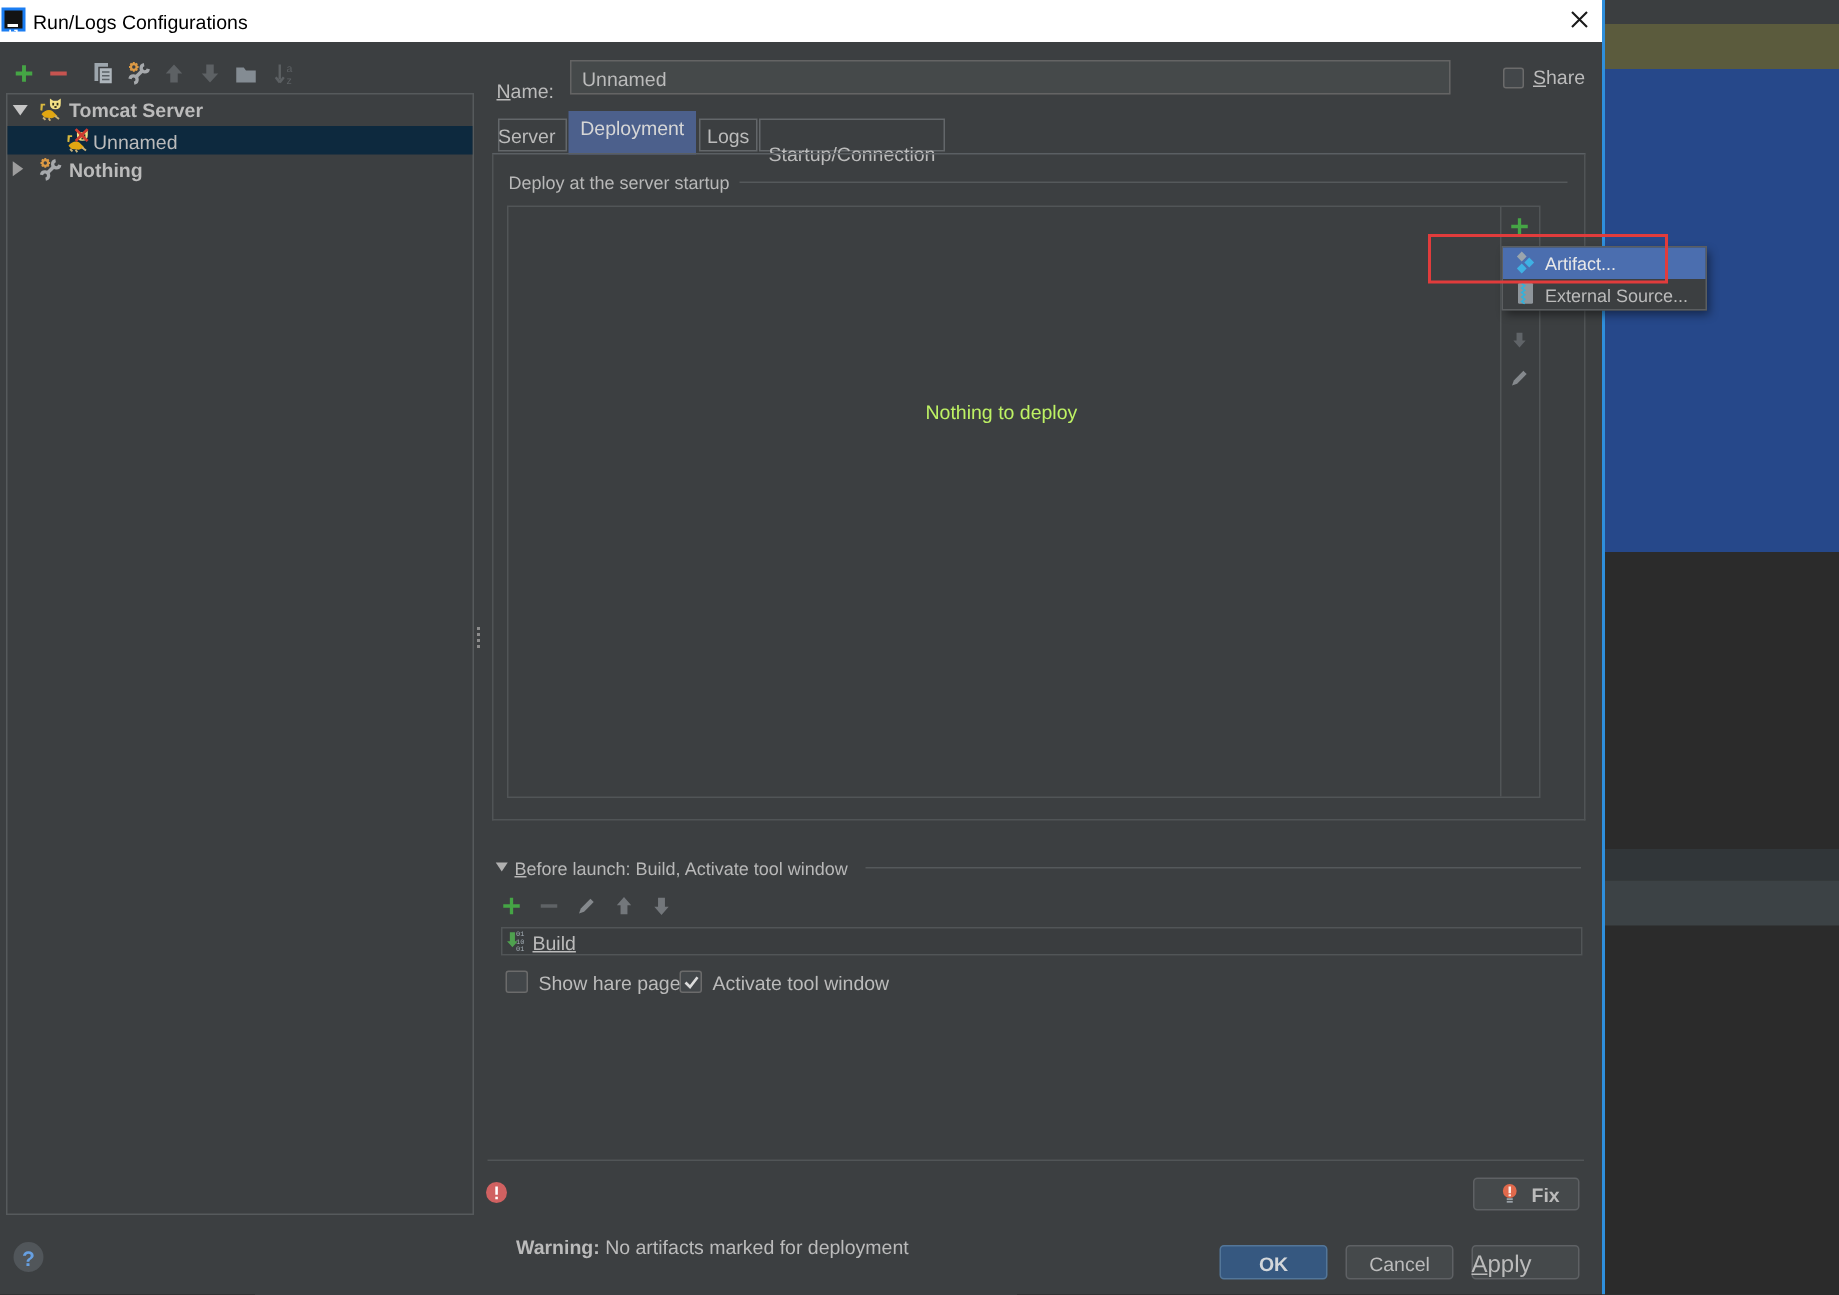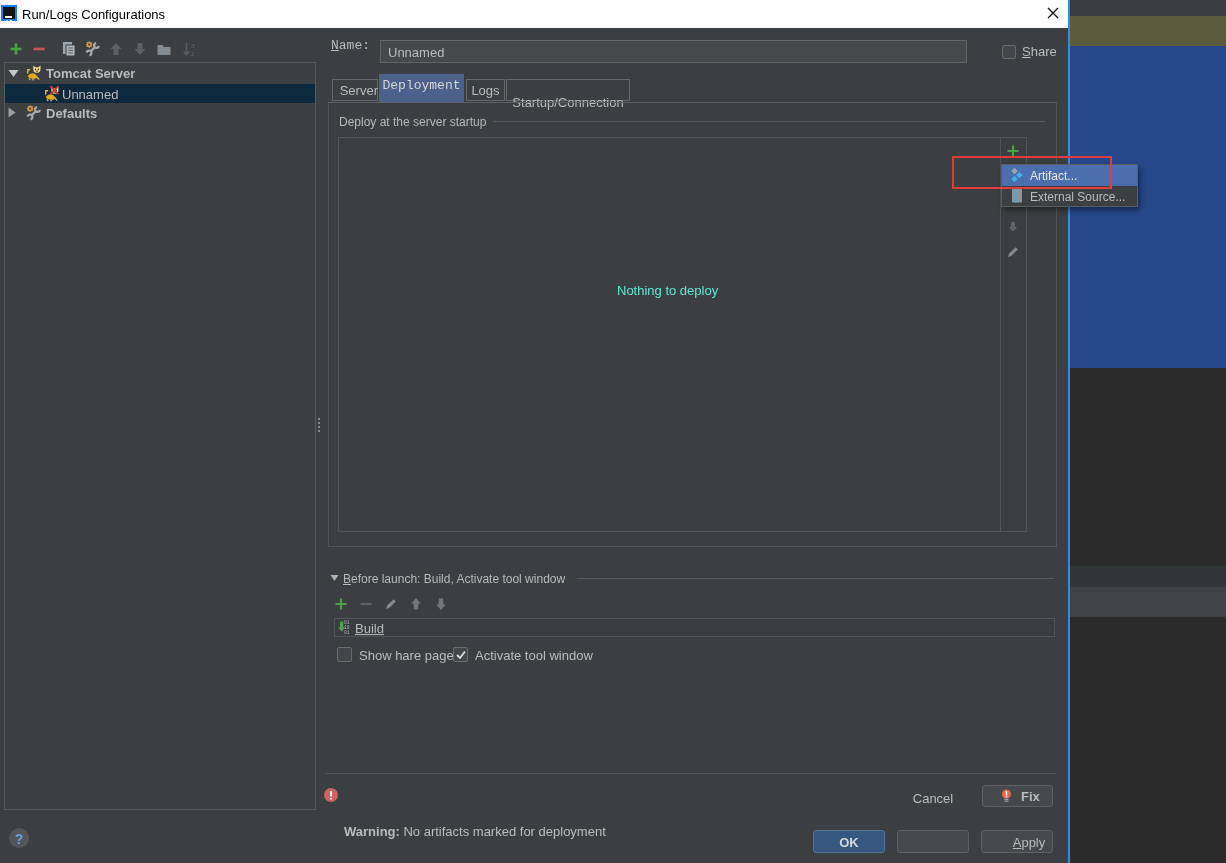--- a/index.html
+++ b/index.html
@@ -95,55 +95,55 @@
 <svg class="icon" style="left:26px;top:105px;" width="16" height="16" viewBox="0 0 16 16">
     <path d="M5.6,10.4 L10,6" stroke="#a6a9ac" stroke-width="2.4"></path>
     <path d="M11.08,2.14 A2.4,2.4 0 1 0 13.86,4.92" stroke="#a6a9ac" stroke-width="2.2" fill="none"></path>
     <path d="M4.42,14.36 A2.4,2.4 0 1 0 1.64,11.58" stroke="#a6a9ac" stroke-width="2.2" fill="none"></path>
     <circle cx="4.2" cy="3.6" r="2.6" fill="#dc9a45"></circle>
     <g stroke="#dc9a45" stroke-width="1.3">
       <path d="M4.2,0.4 V1.6 M4.2,5.6 V6.8 M1,3.6 H2.2 M6.2,3.6 H7.4 M1.9,1.3 L2.8,2.2 M5.6,5 L6.5,5.9 M1.9,5.9 L2.8,5 M5.6,2.2 L6.5,1.3"></path>
     </g>
     <circle cx="4.2" cy="3.6" r="1.15" fill="#3c3f41"></circle>
   </svg>
-<div class="abs txt" style="left:46px;top:107px;font-weight:bold;">Defaults</div>
+<div class="abs txt" style="left:46px;top:107px;font-weight:bold;">Nothing</div>
 
 <div class="abs" style="left:318px;top:418px;width:2px;height:2px;background:#8c8c8c;box-shadow:0 4px 0 #8c8c8c,0 8px 0 #8c8c8c,0 12px 0 #8c8c8c;"></div>
 
-<div class="abs txt" style="left:331px;top:39px;font-family:Liberation Mono, monospace;"><u>N</u>ame:</div>
+<div class="abs txt" style="left:331px;top:54px;"><u>N</u>ame:</div>
 <div class="abs" style="left:380px;top:40px;width:587px;height:23px;background:#45494a;border:1px solid #646464;"></div>
 <div class="abs txt" style="left:388px;top:46px;">Unnamed</div>
 <div class="abs" style="left:1002px;top:45px;width:14px;height:14px;background:#43474a;border:1px solid #6b6b6b;border-radius:2px;"></div>
 <div class="abs txt" style="left:1022px;top:45px;"><u>S</u>hare</div>
 
 <div class="abs" style="left:332px;top:79px;width:46px;height:22px;border:1px solid #63676a;"></div>
-<div class="abs txt" style="left:332px;top:84px;width:46px;text-align:right;">Server</div>
+<div class="abs txt" style="left:332px;top:84px;width:46px;text-align:left;">Server</div>
 <div class="abs" style="left:379px;top:74px;width:85px;height:29px;background:#4c608c;"></div>
-<div class="abs" style="left:379px;top:79px;width:85px;text-align:center;color:#d6d6d6;font-size:13px;line-height:1;font-family:Liberation Mono, monospace;">Deployment</div>
+<div class="abs" style="left:379px;top:79px;width:85px;text-align:center;color:#d6d6d6;font-size:13px;line-height:1;">Deployment</div>
 <div class="abs" style="left:466px;top:79px;width:39px;height:22px;border:1px solid #63676a;"></div>
 <div class="abs txt" style="left:466px;top:84px;width:39px;text-align:center;">Logs</div>
 <div class="abs" style="left:506px;top:79px;width:124px;height:22px;border:1px solid #63676a;"></div>
 <div class="abs txt" style="left:506px;top:96px;width:124px;text-align:center;">Startup/Connection</div>
 
 <div class="abs" style="left:328px;top:102px;width:729px;height:445px;border:1px solid #505456;border-top:1px solid #5a5f63;"></div>
 <div class="abs" style="left:339px;top:116px;color:#b8b8b8;font-size:12px;line-height:1;">Deploy at the server startup</div>
 <div class="abs" style="left:493px;top:121px;width:552px;height:1px;background:#55595b;"></div>
 
 <div class="abs" style="left:338px;top:137px;width:689px;height:395px;border:1px solid #515557;"></div>
 <div class="abs" style="left:1000px;top:138px;width:1px;height:393px;background:#515557;"></div>
 <svg class="icon" style="left:1006px;top:144px;" width="14" height="14" viewBox="0 0 14 14">
     <path d="M7,1.5 V12.5 M1.5,7 H12.5" stroke="#45a545" stroke-width="2.2"></path>
   </svg>
 <svg class="icon" style="left:1007px;top:220px;" width="12" height="13" viewBox="0 0 14 14">
     <path d="M7,13 L11.8,7.5 H9.3 V1.5 H4.7 V7.5 H2.2 Z" fill="#606468"></path>
   </svg>
 <svg class="icon" style="left:1006px;top:245px;" width="14" height="14" viewBox="0 0 14 14">
     <path d="M2,12 L3.2,8.6 L9.6,2.2 L11.8,4.4 L5.4,10.8 Z" fill="#85898d"></path>
   </svg>
-<div class="abs" style="left:617px;top:284px;color:#5eead4;font-size:13px;line-height:1;">Nothing to deploy</div>
+<div class="abs" style="left:617px;top:268px;color:#bef264;font-size:13px;line-height:1;">Nothing to deploy</div>
 
 <svg class="icon" style="left:330px;top:574px;" width="9" height="8" viewBox="0 0 9 8">
     <path d="M0.5,1 L8.5,1 L4.5,7 Z" fill="#b0b0b0"></path>
   </svg>
 <div class="abs" style="left:343px;top:573px;color:#b8b8b8;font-size:12px;line-height:1;"><u>B</u>efore launch: Build, Activate tool window</div>
 <div class="abs" style="left:577px;top:578px;width:477px;height:1px;background:#55595b;"></div>
 <svg class="icon" style="left:334px;top:597px;" width="14" height="14" viewBox="0 0 14 14">
     <path d="M7,1.5 V12.5 M1.5,7 H12.5" stroke="#45a545" stroke-width="2.2"></path>
   </svg>
 <svg class="icon" style="left:359px;top:597px;" width="14" height="14" viewBox="0 0 14 14">
@@ -190,23 +190,23 @@
     <rect x="6.7" y="3" width="1.6" height="4.5" fill="#fff" opacity="0.9"></rect>
     <rect x="6.7" y="8.2" width="1.6" height="1.3" fill="#fff" opacity="0.9"></rect>
     <rect x="5.5" y="10.8" width="4" height="1.2" fill="#9aa2a8"></rect>
     <rect x="5.5" y="12.6" width="4" height="1.2" fill="#9aa2a8"></rect>
   </svg>
 <div class="abs txt" style="left:1021px;top:790px;font-weight:bold;">Fix</div>
 
 <div class="abs" style="left:813px;top:830px;width:72px;height:23px;background:#365880;border:1px solid #537699;border-radius:3px;"></div>
 <div class="abs" style="left:813px;top:836px;width:72px;text-align:center;color:#d3d7da;font-size:13px;font-weight:bold;line-height:1;">OK</div>
 <div class="abs" style="left:897px;top:830px;width:72px;height:23px;background:#45494b;border:1px solid #5e6164;border-radius:3px;"></div>
-<div class="abs" style="left:897px;top:792px;width:72px;text-align:center;color:#bbbbbb;font-size:13px;line-height:1;">Cancel</div>
+<div class="abs" style="left:897px;top:836px;width:72px;text-align:center;color:#bbbbbb;font-size:13px;line-height:1;">Cancel</div>
 <div class="abs" style="left:981px;top:830px;width:72px;height:23px;background:#45494b;border:1px solid #5e6164;border-radius:3px;"></div>
-<div class="abs" style="left:981px;top:836px;width:96px;text-align:center;color:#bbbbbb;font-size:13px;line-height:1;"><u>A</u>pply</div>
+<div class="abs" style="left:981px;top:836px;width:96px;color:#bbbbbb;font-size:16px;line-height:1;"><u>A</u>pply</div>
 
 <div class="abs" style="left:9px;top:828px;width:20px;height:20px;background:#51565a;border-radius:50%;"></div>
 <div class="abs" style="left:9px;top:832px;width:20px;text-align:center;color:#67a0e2;font-size:14px;font-weight:bold;line-height:1;">?</div>
 
 <div class="abs" style="left:1001px;top:164px;width:137px;height:43px;background:#3c3f41;border:1px solid #5b5e60;box-shadow:2px 3px 6px rgba(0,0,0,0.45);"></div>
 <div class="abs" style="left:1002px;top:165px;width:135px;height:21px;background:#4b6eaf;"></div>
 <svg class="icon" style="left:1009px;top:167px;" width="16" height="16" viewBox="0 0 16 16">
     <rect x="3.2" y="1.7" width="4.6" height="4.6" transform="rotate(45 5.5 4)" fill="#9aa5ad"></rect>
     <rect x="8.2" y="5.7" width="4.6" height="4.6" transform="rotate(45 10.5 8)" fill="#3fb1e3"></rect>
     <rect x="3.2" y="9.7" width="4.6" height="4.6" transform="rotate(45 5.5 12)" fill="#3fb1e3"></rect>

